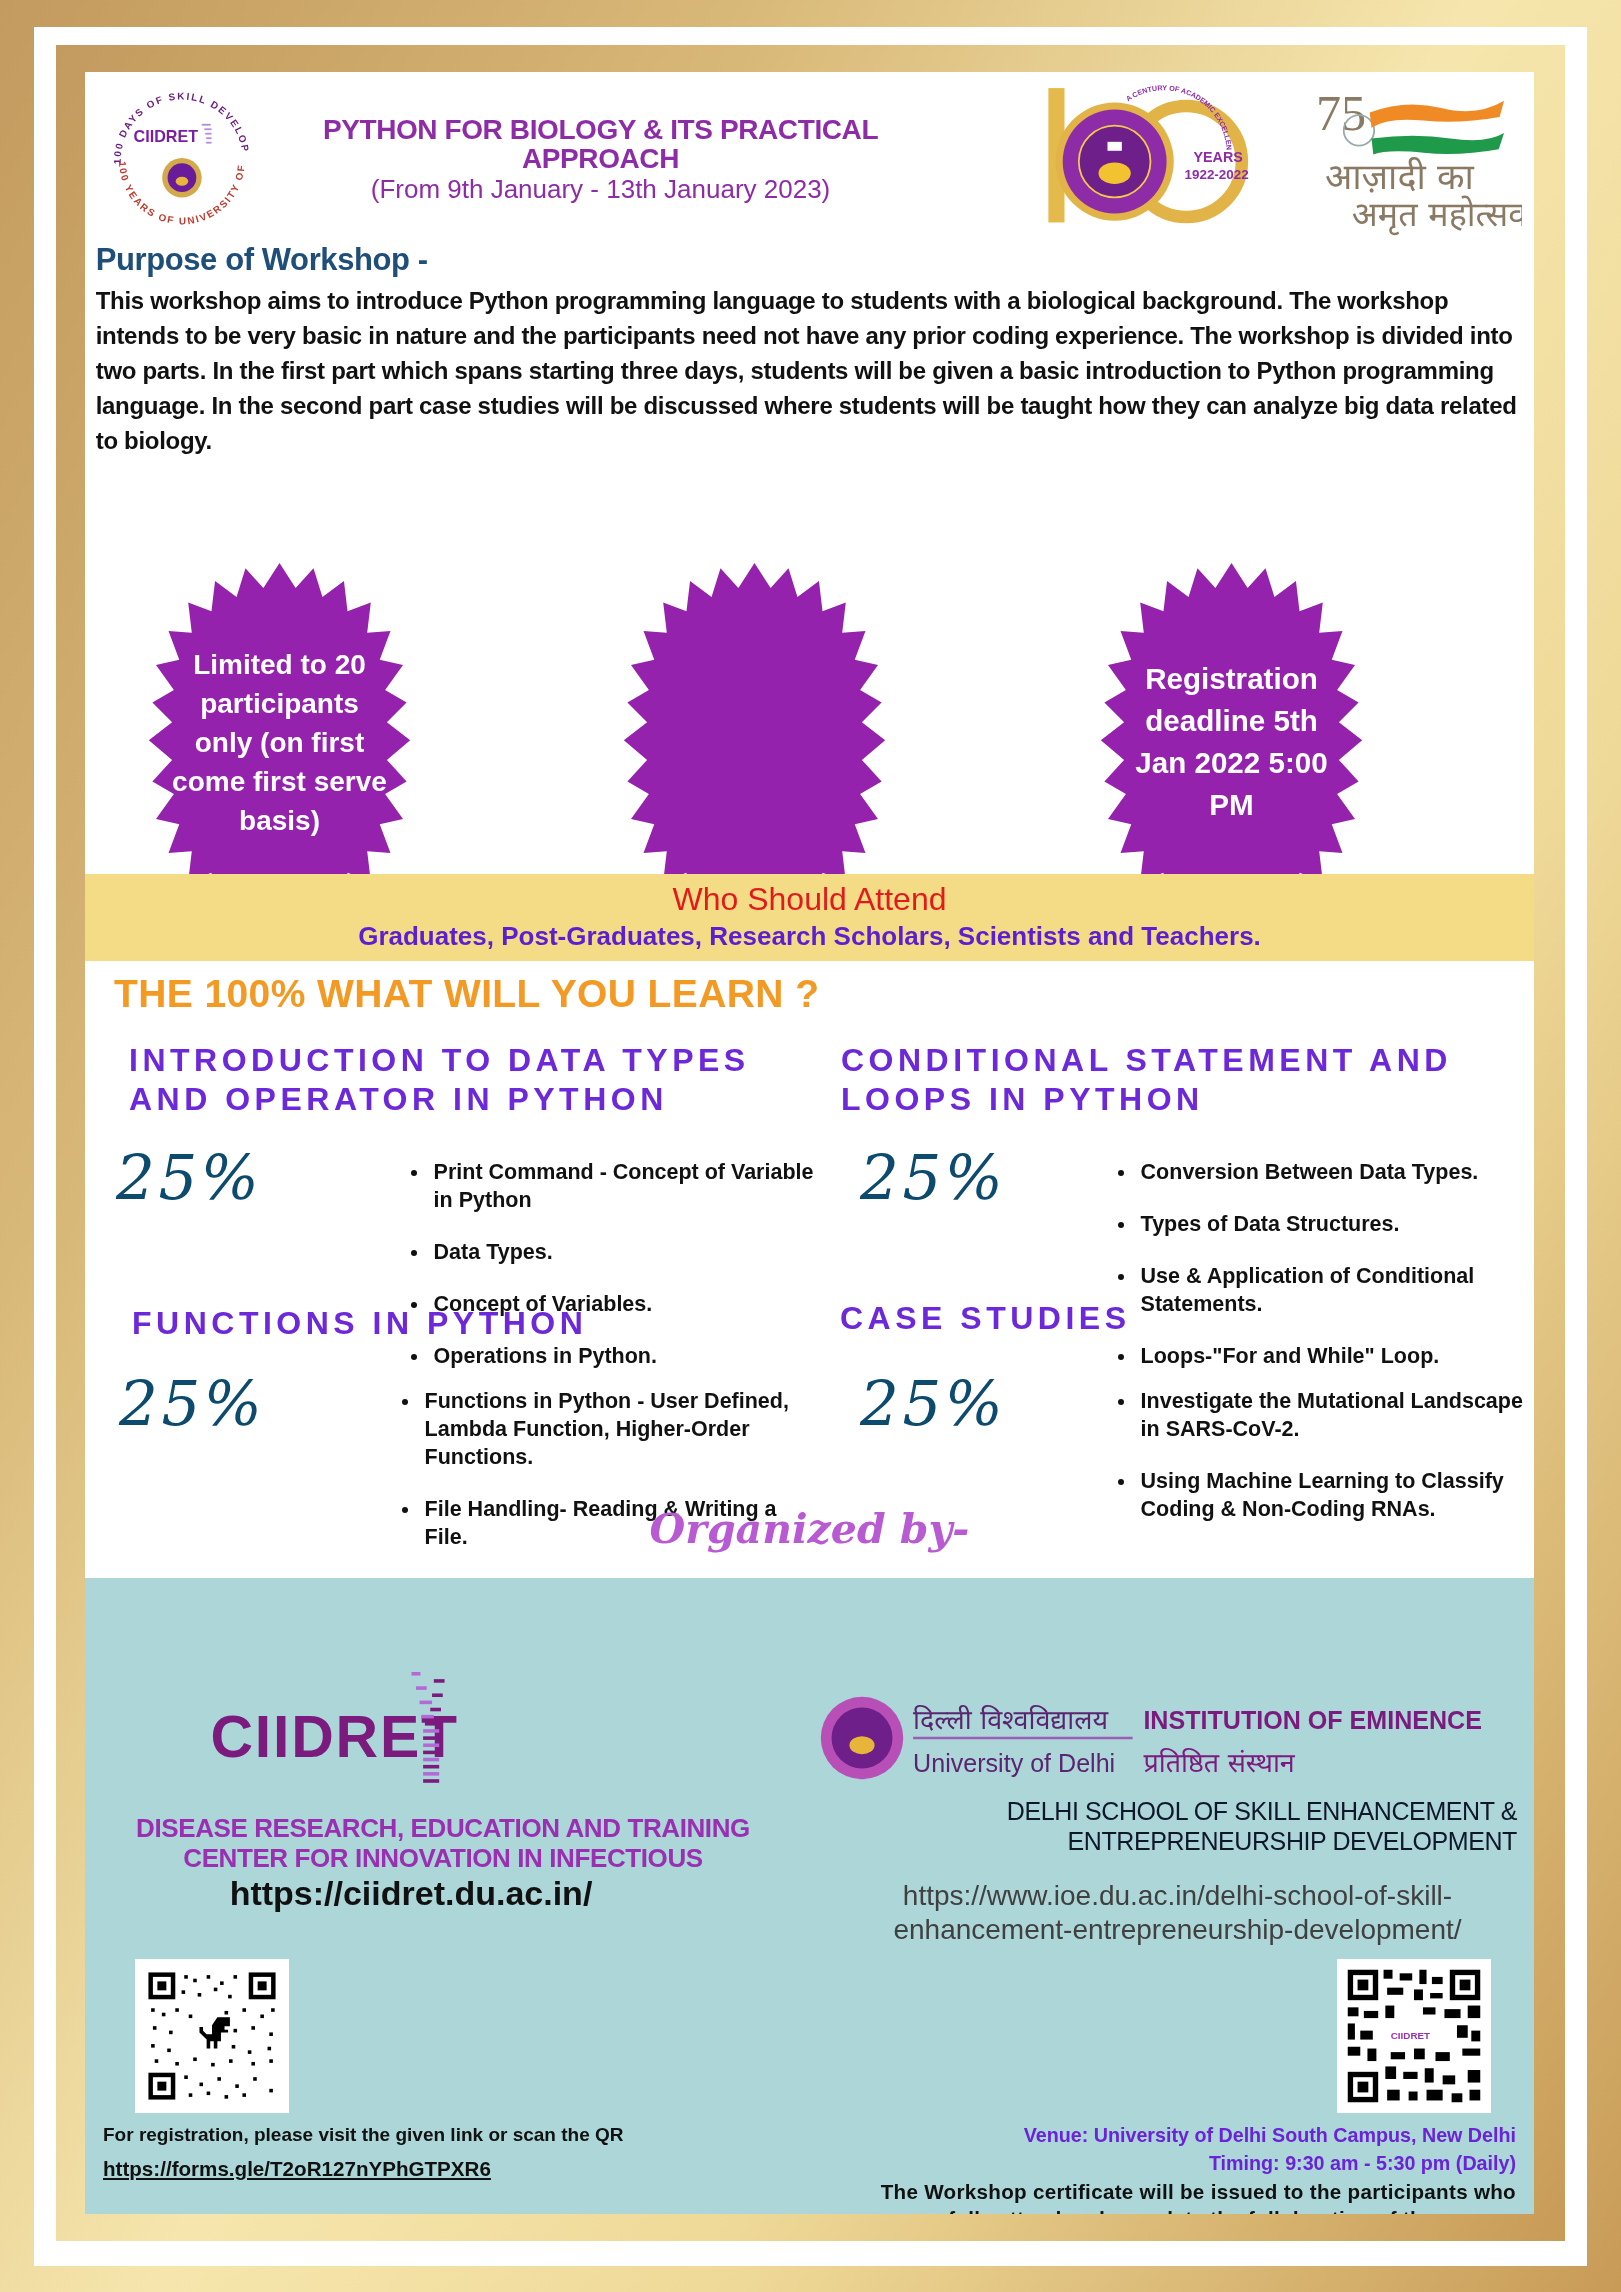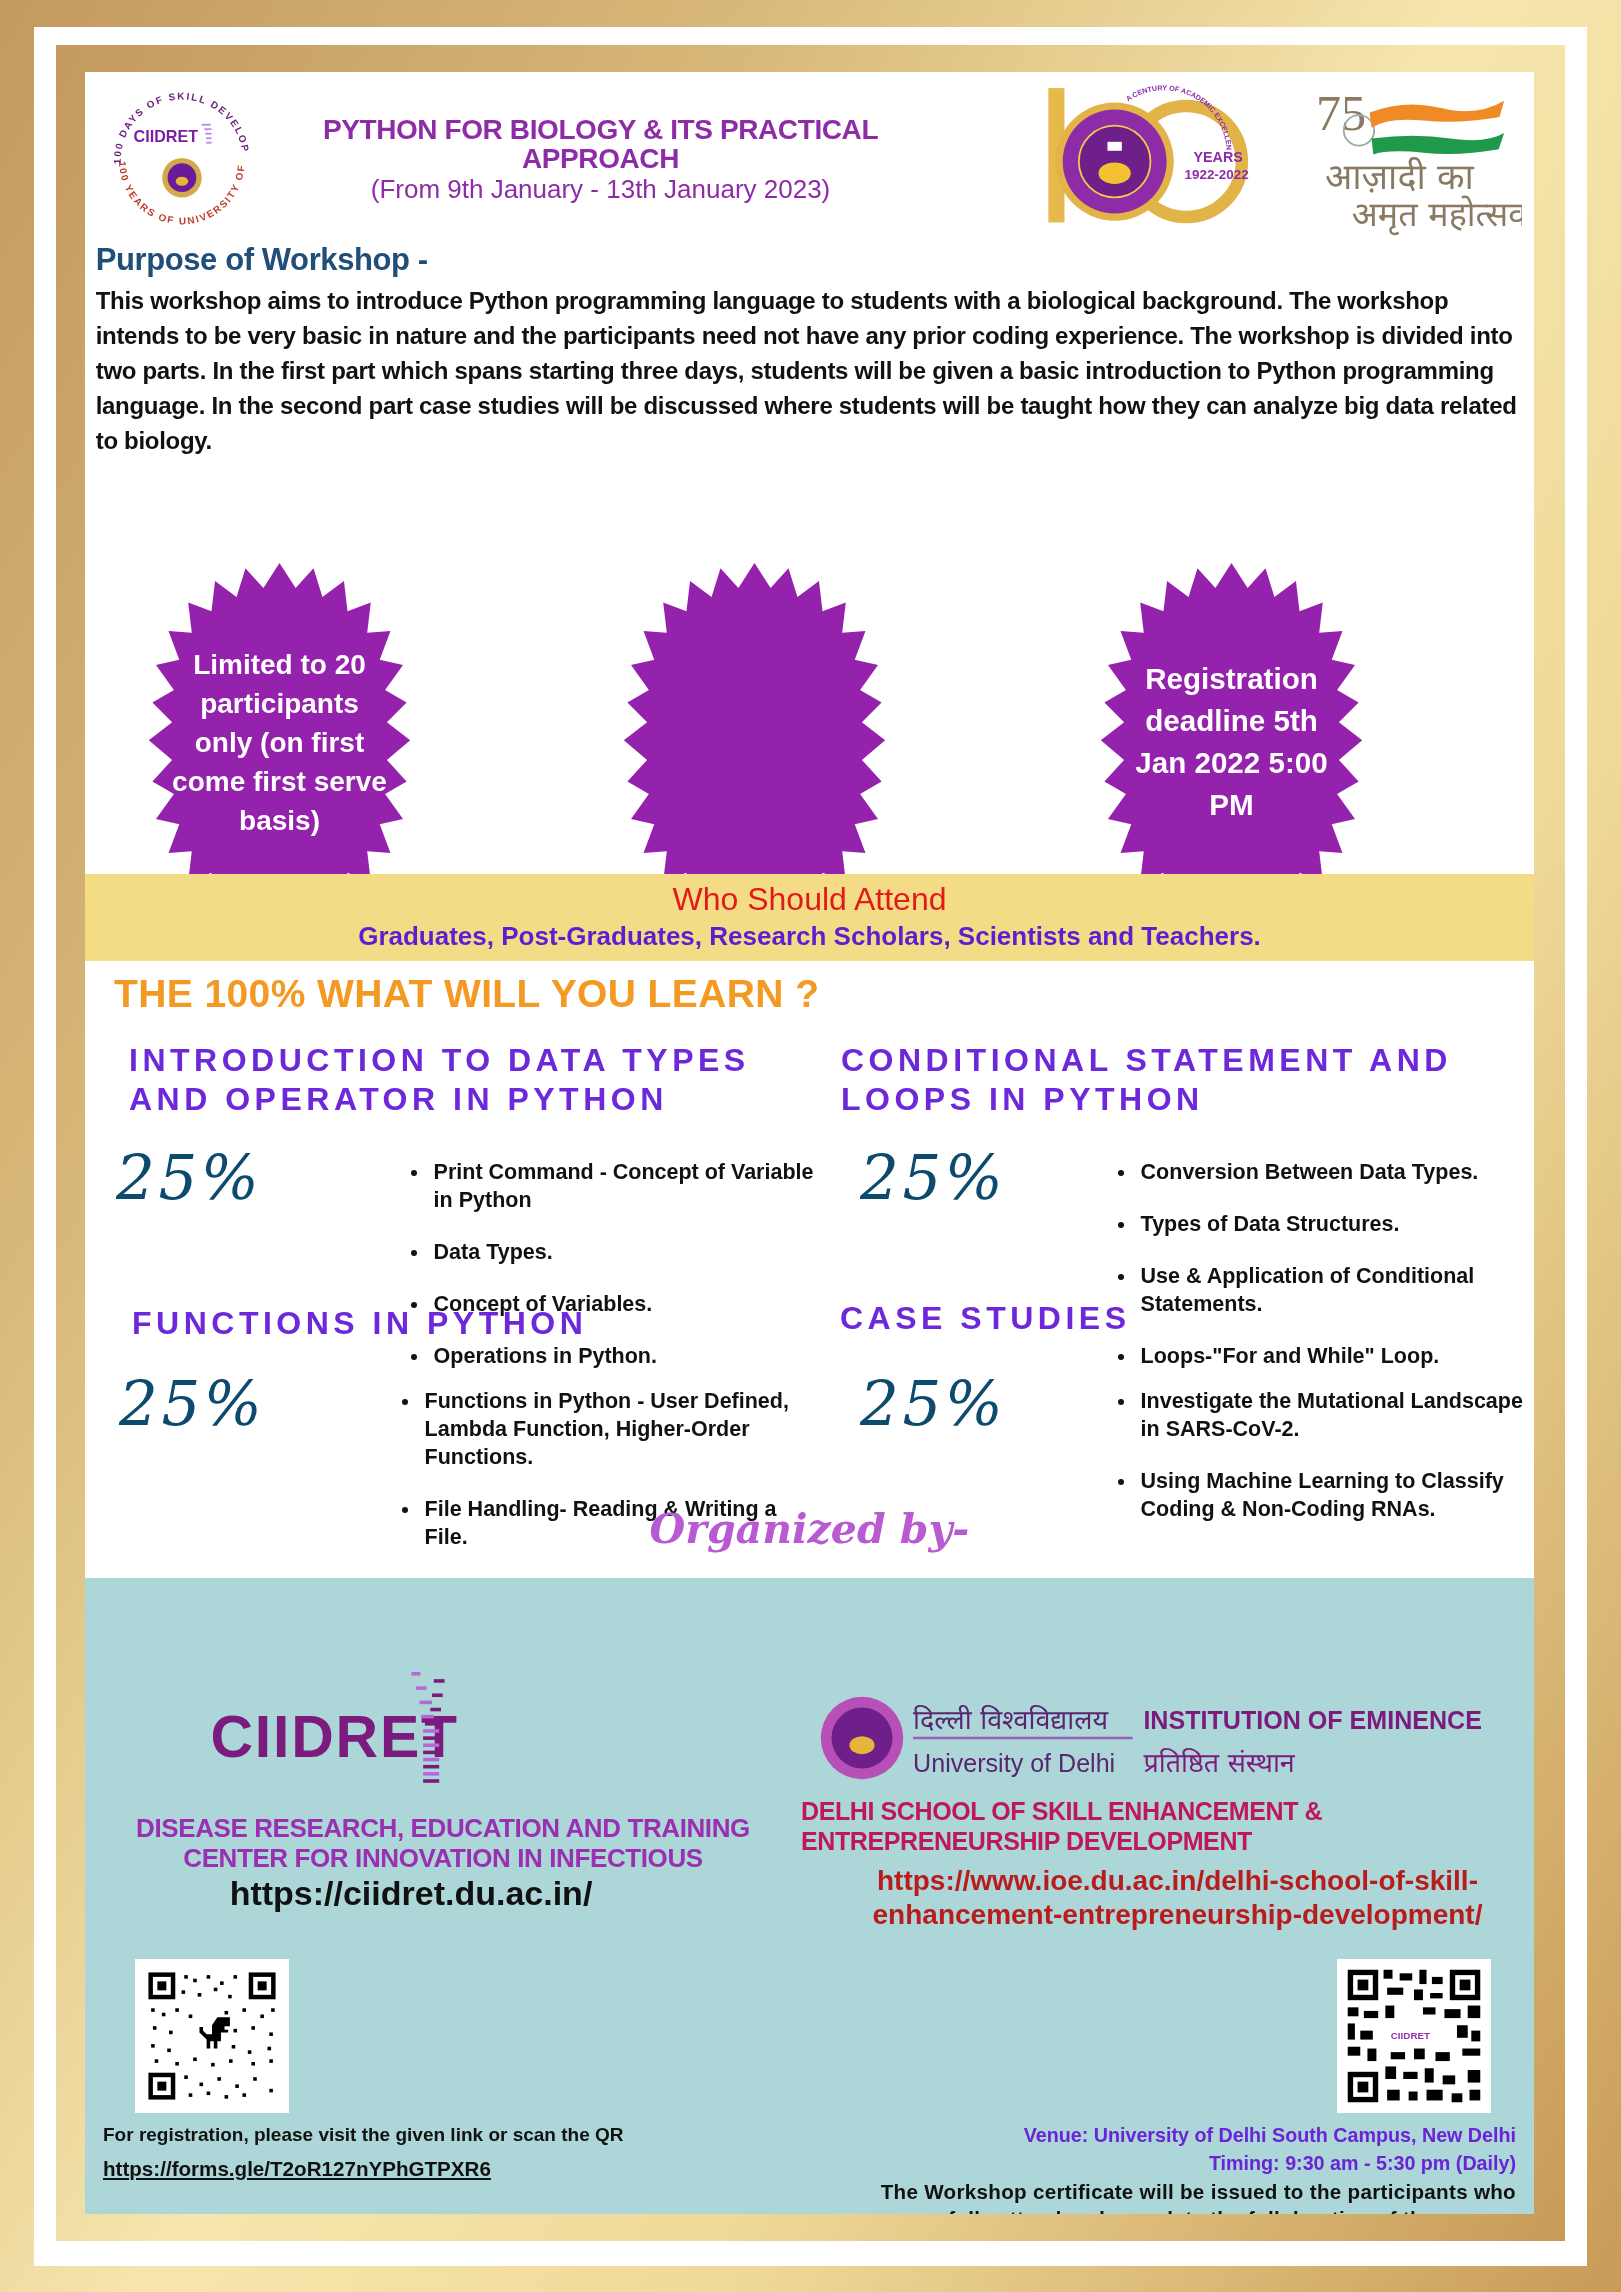--- a/index.html
+++ b/index.html
@@ -56,24 +56,24 @@
     font-style:italic; font-weight:bold; font-size:41px; color:#b85ad1; }
 
   
   .teal { position:absolute; left:0; top:1506px; width:1449px; height:636px; background:#acd6d8; }
   .ciidret-logo { position:absolute; left:125px; top:94px; width:269px; height:134px; }
   .ciidret-name { position:absolute; left:0; width:716px; top:236px; text-align:center; font-size:26px;
     font-weight:bold; color:#9a2fb1; line-height:29.6px; letter-spacing:-0.4px; }
   .ciidret-url { position:absolute; left:75px; width:502px; top:296px; text-align:center; font-size:34px;
     font-weight:bold; color:#111; }
   .du-logo { position:absolute; left:734px; top:115px; width:699px; height:90px; }
-  .dsse-name { position:absolute; left:716px; width:716px; top:219px; text-align:left; font-size:25px;
-    font-weight:bold; color:#be185d; line-height:29.6px; letter-spacing:-0.4px; }
-  .dsse-url { position:absolute; left:743px; width:699px; top:286px; text-align:center; font-size:28px;
-    font-weight:bold; color:#b91c1c; line-height:34px; }
+  .dsse-name { position:absolute; left:716px; width:716px; top:219px; text-align:right; font-size:25px;
+    font-weight:normal; color:#0f172a; line-height:29.6px; letter-spacing:-0.4px; }
+  .dsse-url { position:absolute; left:743px; width:699px; top:301px; text-align:center; font-size:28px;
+    font-weight:normal; color:#404040; line-height:34px; }
 
   .qr-left { position:absolute; left:50px; top:381px; width:154px; height:154px; background:#fff; }
   .reg-text { position:absolute; left:18px; top:546px; font-size:19px; font-weight:bold; color:#111; }
   .reg-link { position:absolute; left:18px; top:579px; font-size:20.6px; font-weight:bold; color:#111;
     text-decoration:underline; }
   .qr-right { position:absolute; left:1252px; top:381px; width:154px; height:154px; background:#fff; }
   .venue { position:absolute; right:18px; top:543px; text-align:right; font-size:19.7px; font-weight:bold;
     color:#6a23d6; line-height:28px; }
   .cert { position:absolute; right:18px; top:600px; text-align:right; font-size:20.6px; font-weight:bold;
     color:#111; line-height:27px; letter-spacing:0.3px; }

